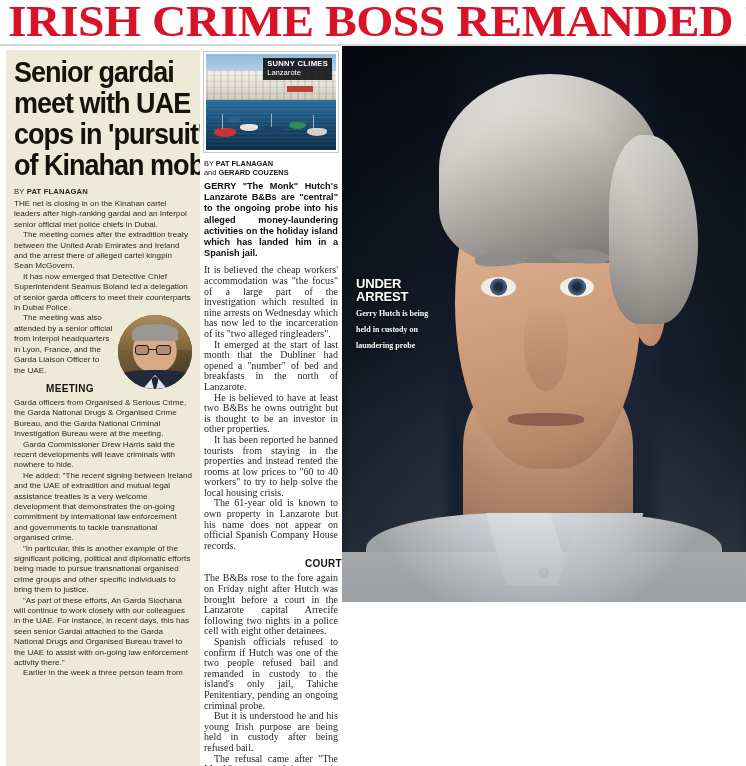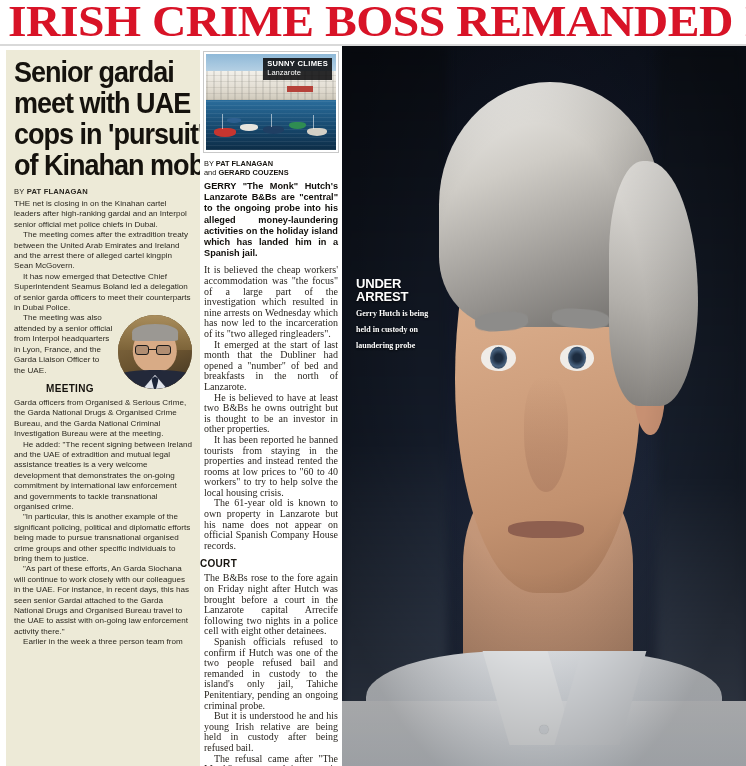--- a/index.html
+++ b/index.html
@@ -51,21 +51,21 @@
   .col-mid {
     position: absolute;
     left: 200px; top: 50px;
     width: 142px; height: 716px;
     background: #ffffff;
     overflow: hidden;
   }
   .col-right {
     position: absolute;
     left: 342px; top: 46px;
-    width: 404px; height: 720px;
+    width: 404px; height: 556px;
     overflow: hidden;
   }
 
   
   .deck-headline {
     font-family: "Liberation Sans", sans-serif;
     font-weight: bold;
     font-size: 30px;
     line-height: 31px;
     letter-spacing: -1.1px;
@@ -207,21 +207,21 @@
     margin: 0 4px;
     text-align: justify;
   }
   .body-serif p { margin: 0; text-indent: 10px; }
   .body-serif p.first { text-indent: 0; }
   .subhead-mid {
     font-family: "Liberation Sans", sans-serif;
     font-weight: bold;
     font-size: 10px;
     letter-spacing: 0.3px;
-    text-align: left;
+    text-align: right;
     color: #15120d;
     margin: 7px 0 4px 0;
   }
 
   
   .portrait {
     position: absolute;
     inset: 0;
     background: linear-gradient(150deg,#0b0f18 0%,#111726 38%,#1b2334 62%,#2b3446 100%);
     overflow: hidden;
@@ -331,20 +331,21 @@
         <div class="gp-tie"></div>
       </div>
 
       <p>The meeting was also attended by a senior official from Interpol headquarters in Lyon, France, and the Garda Liaison Officer to the UAE.</p>
     </div>
 
     <div class="subhead">MEETING</div>
 
     <div class="body-sans">
       <p class="first">Garda officers from Organised &amp; Serious Crime, the Garda National Drugs &amp; Organised Crime Bureau, and the Garda National Criminal Investigation Bureau were at the meeting.</p>
+      <p>Garda Commissioner Drew Harris said the recent developments will leave criminals with nowhere to hide.</p>
       <p>He added: "The recent signing between Ireland and the UAE of extradition and mutual legal assistance treaties is a very welcome development that demonstrates the on-going commitment by international law enforcement and governments to tackle transnational organised crime.</p>
       <p>"In particular, this is another example of the significant policing, political and diplomatic efforts being made to pursue transnational organised crime groups and other specific individuals to bring them to justice.</p>
       <p>"As part of these efforts, An Garda Siochana will continue to work closely with our colleagues in the UAE. For instance, in recent days, this has seen senior Gardai attached to the Garda National Drugs and Organised Bureau travel to the UAE to assist with on-going law enforcement activity there."</p>
       <p>Earlier in the week a three person team from</p>
     </div>
   </div>
 
   <div class="col-mid">
 
     <div class="mid-photo">
@@ -381,21 +382,21 @@
       <p>He is believed to have at least two B&amp;Bs he owns outright but is thought to be an investor in other properties.</p>
       <p>It has been reported he banned tourists from staying in the properties and instead rented the rooms at low prices to "60 to 40 workers" to try to help solve the local housing crisis.</p>
       <p>The 61-year old is known to own property in Lanzarote but his name does not appear on official Spanish Company House records.</p>
     </div>
 
     <div class="subhead-mid">COURT</div>
 
     <div class="body-serif">
       <p class="first">The B&amp;Bs rose to the fore again on Friday night after Hutch was brought before a court in the Lanzarote capital Arrecife following two nights in a police cell with eight other detainees.</p>
       <p>Spanish officials refused to confirm if Hutch was one of the two people refused bail and remanded in custody to the island's only jail, Tahiche Penitentiary, pending an ongoing criminal probe.</p>
-      <p>But it is understood he and his young Irish relative are being held in custody after being refused bail.</p>
+      <p>But it is understood he and his young Irish purpose are being held in custody after being refused bail.</p>
       <p>The refusal came after "The Monk" was named in court in Ireland as the head of the Hutch crime family.</p>
       <p>The Canary Islands' High Court said in a statement released with the investigating judges authorisation: "The after court in Arrecife,</p>
     </div>
   </div>
 
   <div class="col-right">
     <div class="portrait">
       <div class="pt-blur-l"></div>
       <div class="pt-blur-r"></div>
       <div class="pt-neck"></div>

